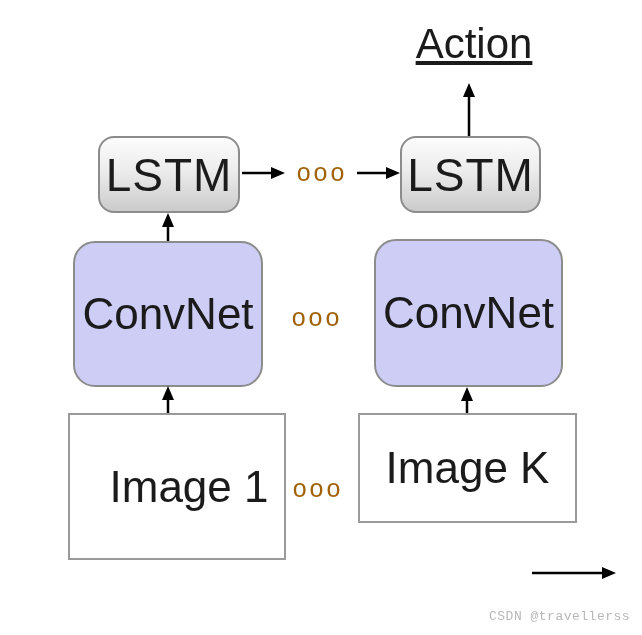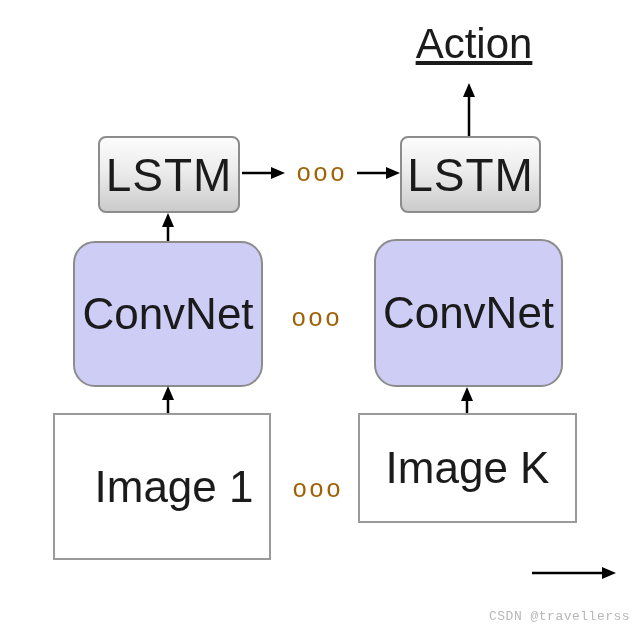--- a/index.html
+++ b/index.html
@@ -21,21 +21,21 @@
     box-sizing: border-box;
     display: flex;
     align-items: center;
     justify-content: center;
     text-align: center;
   }
   .lstm-box {
     width: 142px;
     height: 77px;
     border: 2px solid #8c8c8c;
-    border-radius: 8px;
+    border-radius: 16px;
     background: linear-gradient(to bottom, #fcfcfc 0%, #ececec 45%, #cbcbcb 100%);
     font-size: 46px;
     letter-spacing: 1px;
   }
   .conv-box {
     width: 190px;
     height: 146px;
     border: 2px solid #1d4ed8;
     border-radius: 22px;
     background: #cdcdf6;
@@ -108,21 +108,21 @@
   <div class="ellipsis" style="left:322px; top:172px;">ooo</div>
 
   <div class="node conv-box" style="left: 73px; top: 241px; background: rgb(205, 205, 246); border-color: rgb(140, 140, 140);">
     <span>ConvNet</span>
   </div>
   <div class="node conv-box" style="left: 374px; top: 239px; width: 189px; height: 148px; background: rgb(205, 205, 246); border-color: rgb(140, 140, 140);">
     <span>ConvNet</span>
   </div>
   <div class="ellipsis" style="left:317px; top:317px;">ooo</div>
 
-  <div class="node image-box" style="left: 53px; top: 413px; border-color: rgb(154, 154, 154); padding-left: 24px;">
+  <div class="node image-box" style="left: 68px; top: 413px; border-color: rgb(154, 154, 154); padding-left: 24px;">
     <span>Image 1</span>
   </div>
   <div class="node image-box" style="left: 358px; top: 413px; width: 219px; height: 110px; border-color: rgb(154, 154, 154);">
     <span>Image K</span>
   </div>
   <div class="ellipsis" style="left:318px; top:488px;">ooo</div>
 
 
   <div class="watermark" style="color: rgb(176, 176, 176); font-family: Liberation Mono, monospace;">CSDN @travellerss</div>
 

